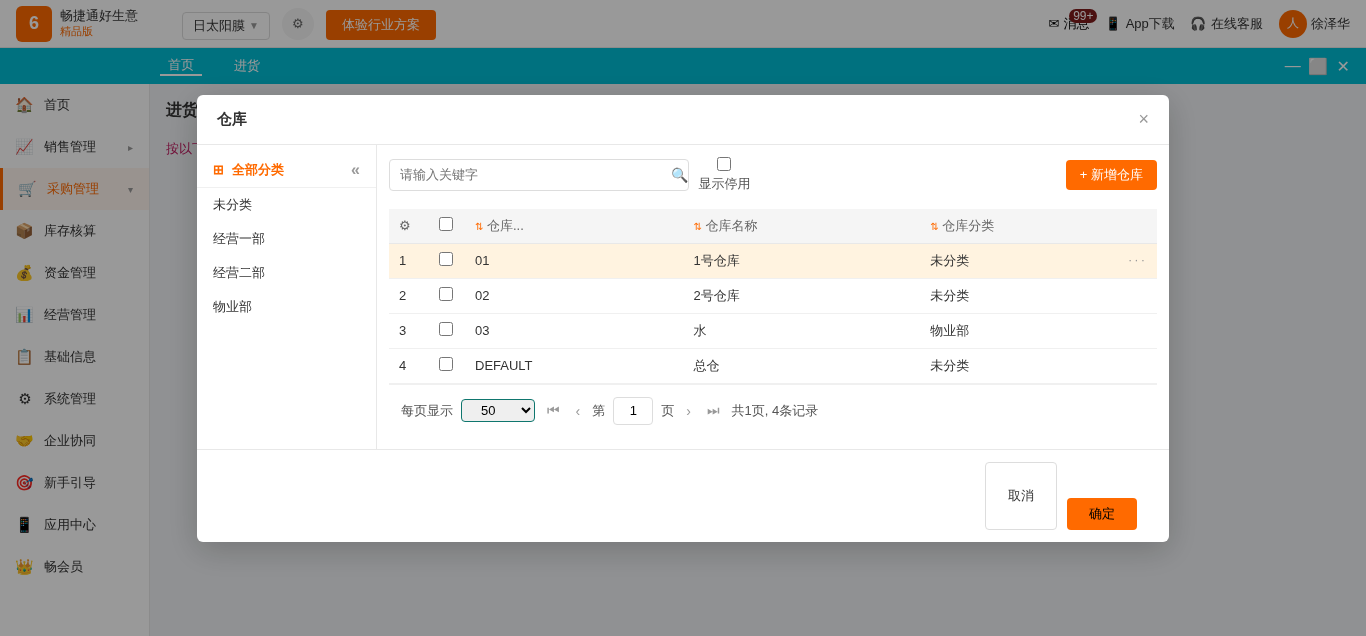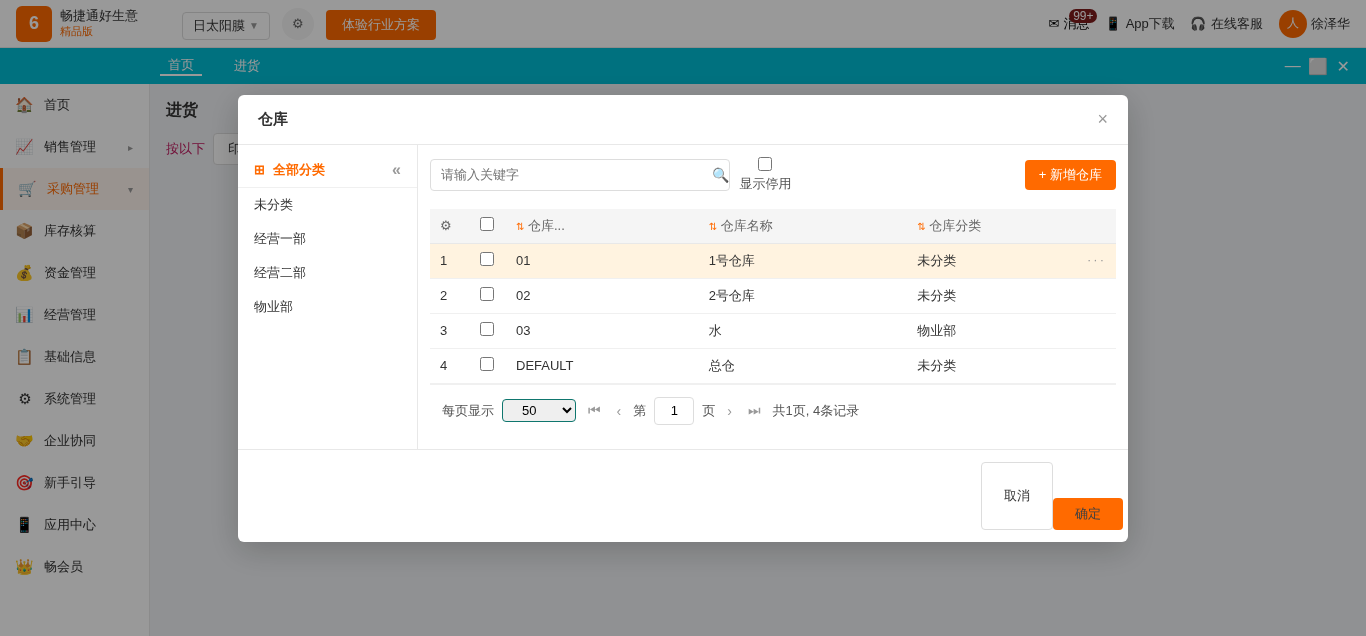--- a/index.html
+++ b/index.html
@@ -95,21 +95,21 @@
 
     
     .overlay {
       position: fixed; top: 0; left: 0; width: 100%; height: 100%;
       background: rgba(0,0,0,0.4); z-index: 100;
       display: flex; align-items: center; justify-content: center;
     }
 
     
     .modal {
-      background: #fff; border-radius: 6px; width: 890px; max-height: 560px;
+      background: #fff; border-radius: 6px; width: 972px; max-height: 560px;
       display: flex; flex-direction: column; box-shadow: 0 8px 32px rgba(0,0,0,0.2);
     }
     .modal-header {
       display: flex; align-items: center; justify-content: space-between;
       padding: 14px 20px; border-bottom: 1px solid #e8e8e8;
     }
     .modal-title { font-size: 15px; font-weight: bold; color: #333; }
     .modal-close { cursor: pointer; color: #999; font-size: 18px; }
     .modal-body { display: flex; flex: 1; overflow: hidden; }
 
@@ -158,25 +158,25 @@
       display: flex; align-items: center; gap: 8px;
       padding: 12px; border-top: 1px solid #f0f0f0; font-size: 13px; color: #555;
       margin-top: auto;
     }
     .page-input { width: 40px; height: 28px; border: 1px solid #ddd; border-radius: 4px; text-align: center; font-size: 13px; }
     .page-btn { background: none; border: none; cursor: pointer; color: #999; font-size: 14px; padding: 0 4px; }
     .page-select { border: 1px solid #0f766e; border-radius: 4px; padding: 2px 15px; font-size: 13px; }
 
     
     .modal-footer {
-      display: flex; justify-content: flex-end; 
-      padding: 12px 5px; border-top: 1px solid #e8e8e8;
+      display: flex; justify-content: flex-end; gap: 10px;
+      padding: 12px 32px; border-top: 1px solid #e8e8e8;
     }
     .btn-cancel { background: #fff; color: #333; border: 1px solid #ddd; border-radius: 4px; padding: 7px 22px; font-size: 13px; cursor: pointer; }
-    .btn-confirm { background: #ff6a00; color: #404040; border: none; border-radius: 4px; padding: 7px 22px; font-size: 13px; cursor: pointer; margin-top: 36px; }
+    .btn-confirm { background: #ff6a00; color: #000000; border: none; border-radius: 4px; padding: 7px 22px; font-size: 13px; cursor: pointer; margin-top: 36px; }
 
     
     .dots-menu { color: #999; letter-spacing: 2px; cursor: pointer; }
 
     
     .sort-icon { color: #ff6a00; font-size: 10px; }
   </style>
 </head>
 <body>
 

